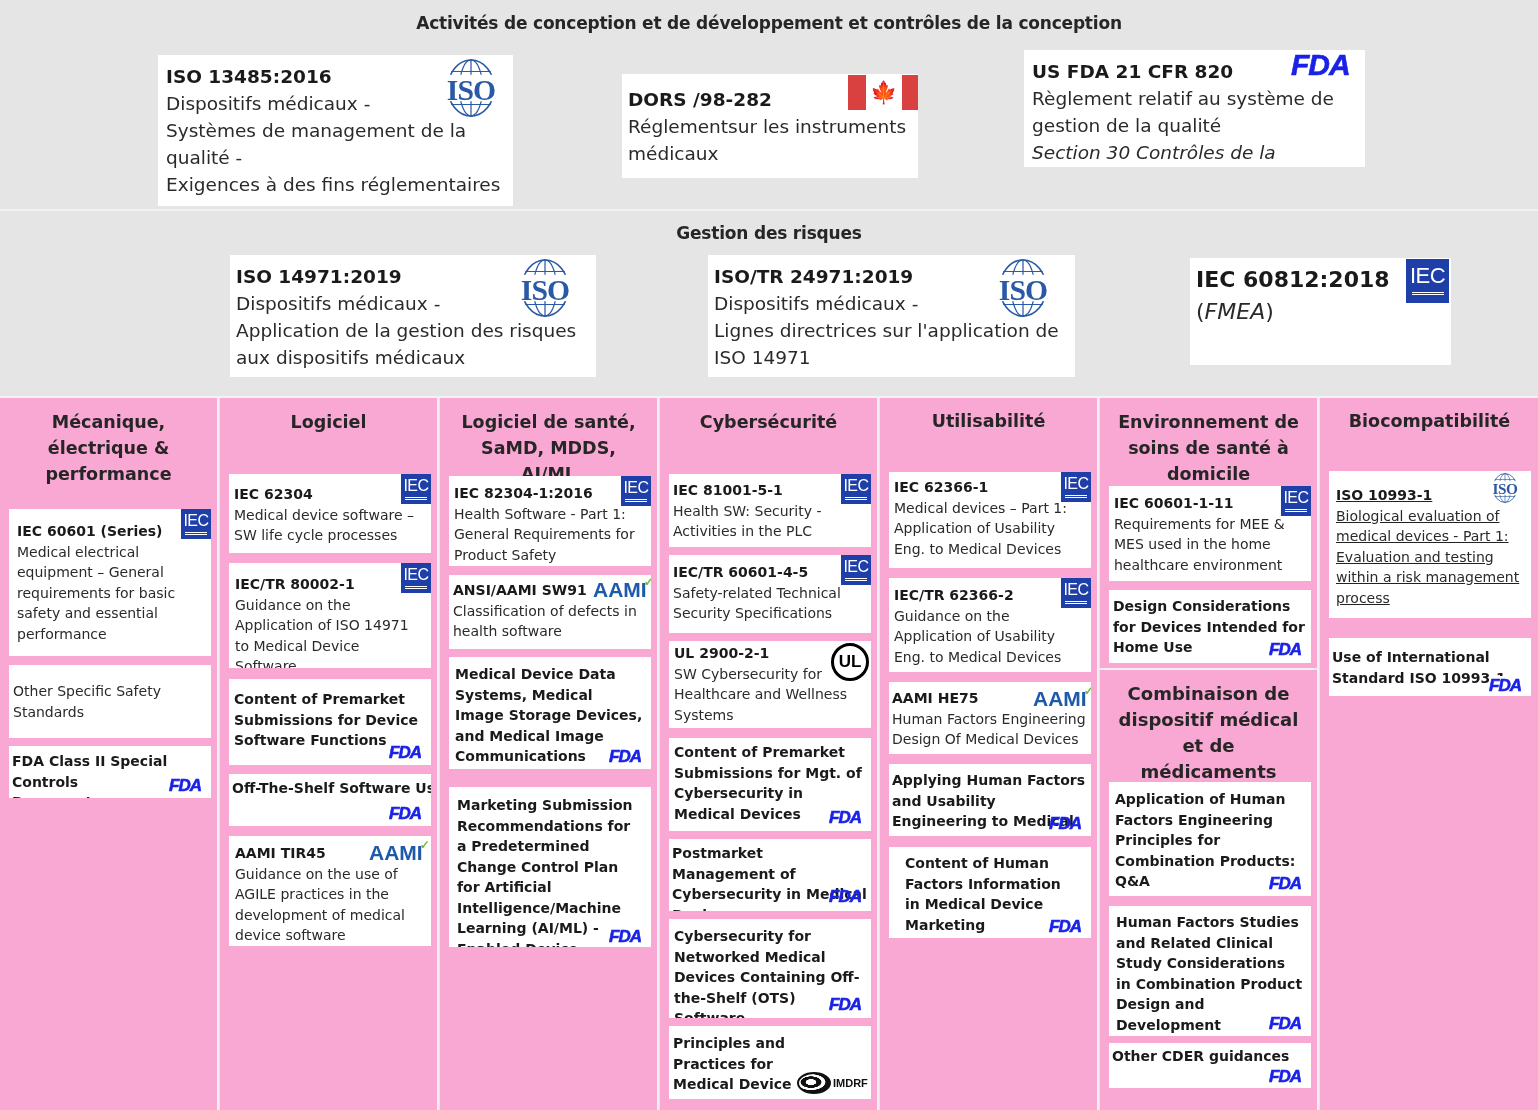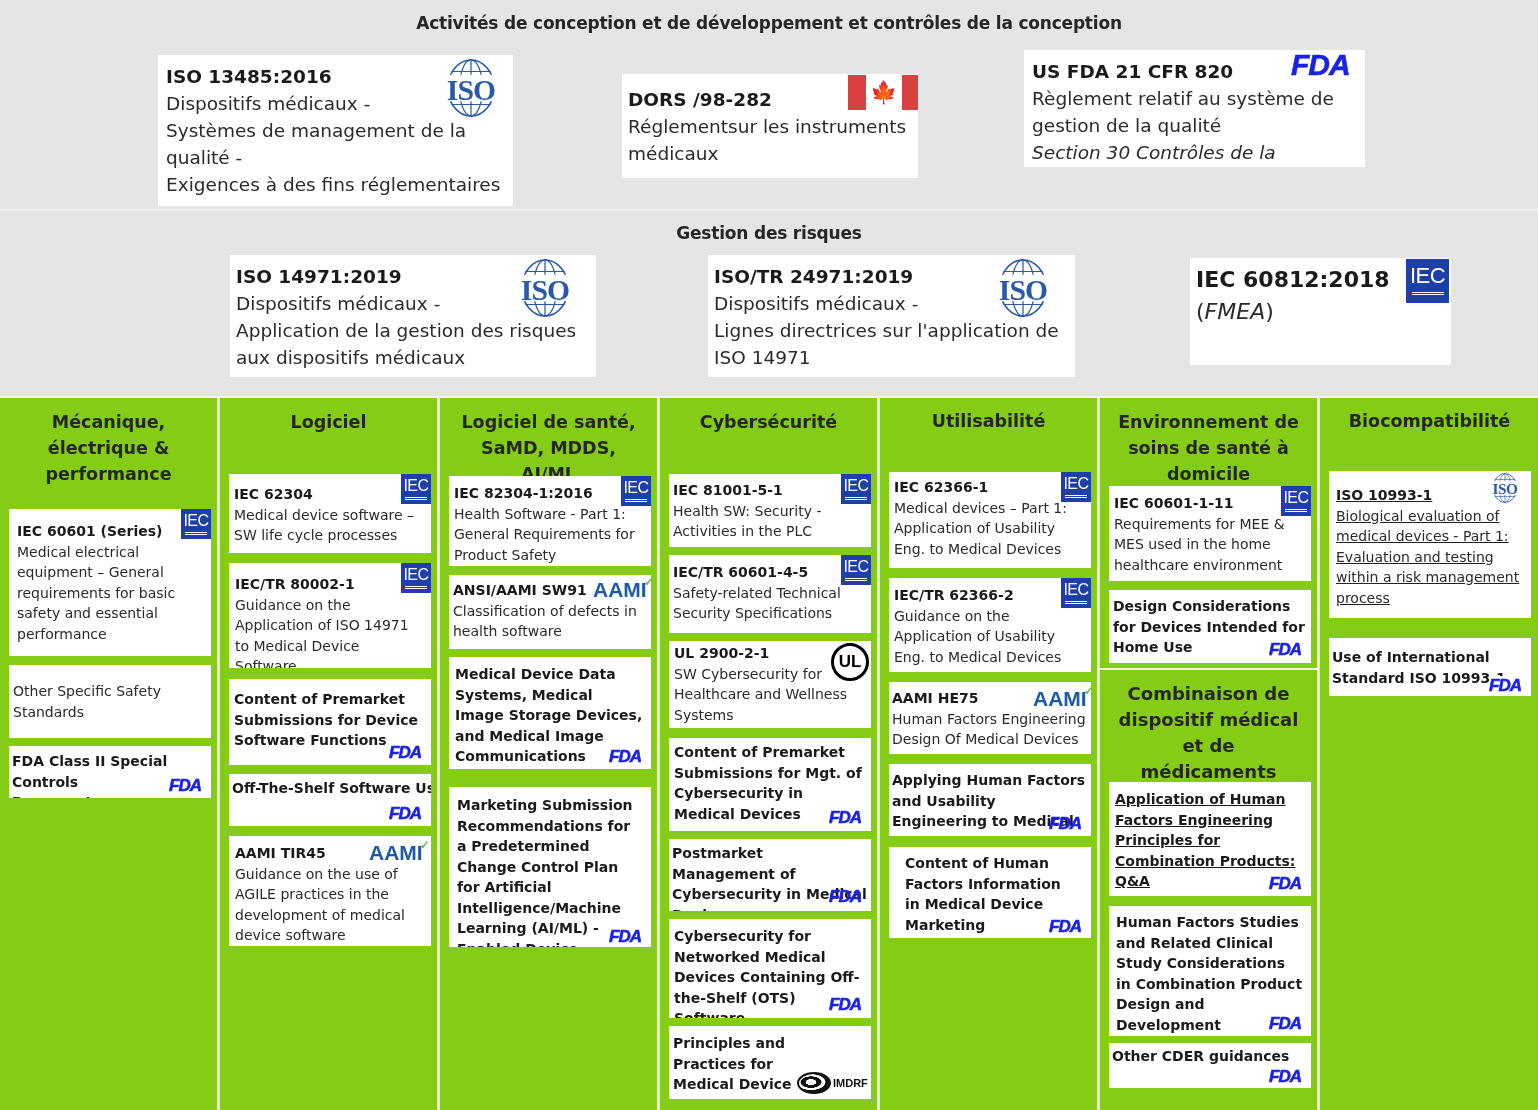--- a/index.html
+++ b/index.html
@@ -5,21 +5,21 @@
   * { box-sizing: border-box; margin: 0; padding: 0; }
   body { width: 1538px; height: 1110px; background: #e5e5e5; font-family: "DejaVu Sans", sans-serif; color: #222; position: relative; overflow: hidden; }
   .band { position: absolute; left: 0; width: 1538px; background: #e5e5e5; border-bottom: 2px solid #f2f2f2; }
   .band-title { position: absolute; left: 0; width: 100%; text-align: center; font-weight: bold; font-size: 17px; color: #262626; letter-spacing: -0.2px; }
   .card { position: absolute; background: #fff; padding: 6px 8px; overflow: hidden; }
   .card .code { font-weight: bold; color: #1a1a1a; }
   .card .desc { color: #2a2a2a; }
   .big { font-size: 18.5px; line-height: 27px; }
   .big .code { font-size: 18.5px; }
   .huge { font-size: 22px; line-height: 32px; }
-  .col { position: absolute; top: 398px; height: 712px; width: 219px; background: #84cc16; border-right: 2px solid #f0f0f0; }
+  .col { position: absolute; top: 398px; height: 712px; width: 219px; background: #f9a8d4; border-right: 2px solid #f0f0f0; }
   .col-title { position: absolute; left: 0; width: 100%; text-align: center; font-weight: bold; font-size: 17.5px; line-height: 26px; color: #262626; }
   .sm { font-size: 14px; line-height: 20.5px; }
   .sm.bold { font-weight: bold; color: #1a1a1a; }
   .logo { position: absolute; }
   .iec { background: #1f3fa8; color: #fff; font-family: "Liberation Sans", sans-serif; font-size: 16px; font-weight: normal; width: 30px; height: 30px; text-align: center; line-height: 20px; padding-top: 2px; }
   .iec .l1 { display: block; letter-spacing: -0.5px; }
   .iec .ln { display: block; width: 22px; height: 1px; margin: 1px auto 0; border-top: 1px solid #fff; border-bottom: 1px solid #fff; height: 3px; }
   .iec-lg { width: 43px; height: 44px; font-size: 22px; line-height: 30px; }
   .iec-lg .ln { width: 32px; }
   .fda { color: #1a22e6; font-family: "Liberation Sans", sans-serif; font-weight: bold; font-style: italic; font-size: 17px; letter-spacing: -1px; -webkit-text-stroke: 0.6px #1a22e6; line-height: 20px; }
@@ -277,21 +277,21 @@
         <span class="l1">IEC</span>
         <span class="ln"></span>
       </div>
   </div>
   <div class="card sm bold" style="left:9px;top:192px;width:202px;height:73px;padding:6px 4px;">
     <div>Design Considerations for Devices Intended for Home Use</div>
     <div class="logo fda" style="left:160px;top:50px;">FDA</div>
   </div>
   <div style="position:absolute;left:0;top:270px;width:219px;height:2px;background:#f0f0f0;"></div>
   <div class="col-title" style="top:283px;padding:0 14px;font-size:18px;line-height:26px;">Combinaison de dispositif médical et de médicaments</div>
-  <div class="card sm bold" style="left:9px;top:384px;width:202px;height:114px;padding:7px 6px;text-decoration:underline;">
+  <div class="card sm bold" style="left:9px;top:384px;width:202px;height:114px;padding:7px 6px;">
     <div>Application of Human Factors Engineering Principles for Combination Products: Q&amp;A</div>
     <div class="logo fda" style="left:160px;top:92px;">FDA</div>
   </div>
   <div class="card sm bold" style="left:9px;top:508px;width:202px;height:130px;padding:6px 7px;">
     <div>Human Factors Studies and Related Clinical Study Considerations in Combination Product Design and Development</div>
     <div class="logo fda" style="left:160px;top:108px;">FDA</div>
   </div>
   <div class="card sm bold" style="left:9px;top:645px;width:202px;height:45px;padding:3px 3px;">
     <div>Other CDER guidances</div>
     <div class="logo fda" style="left:160px;top:24px;">FDA</div>

